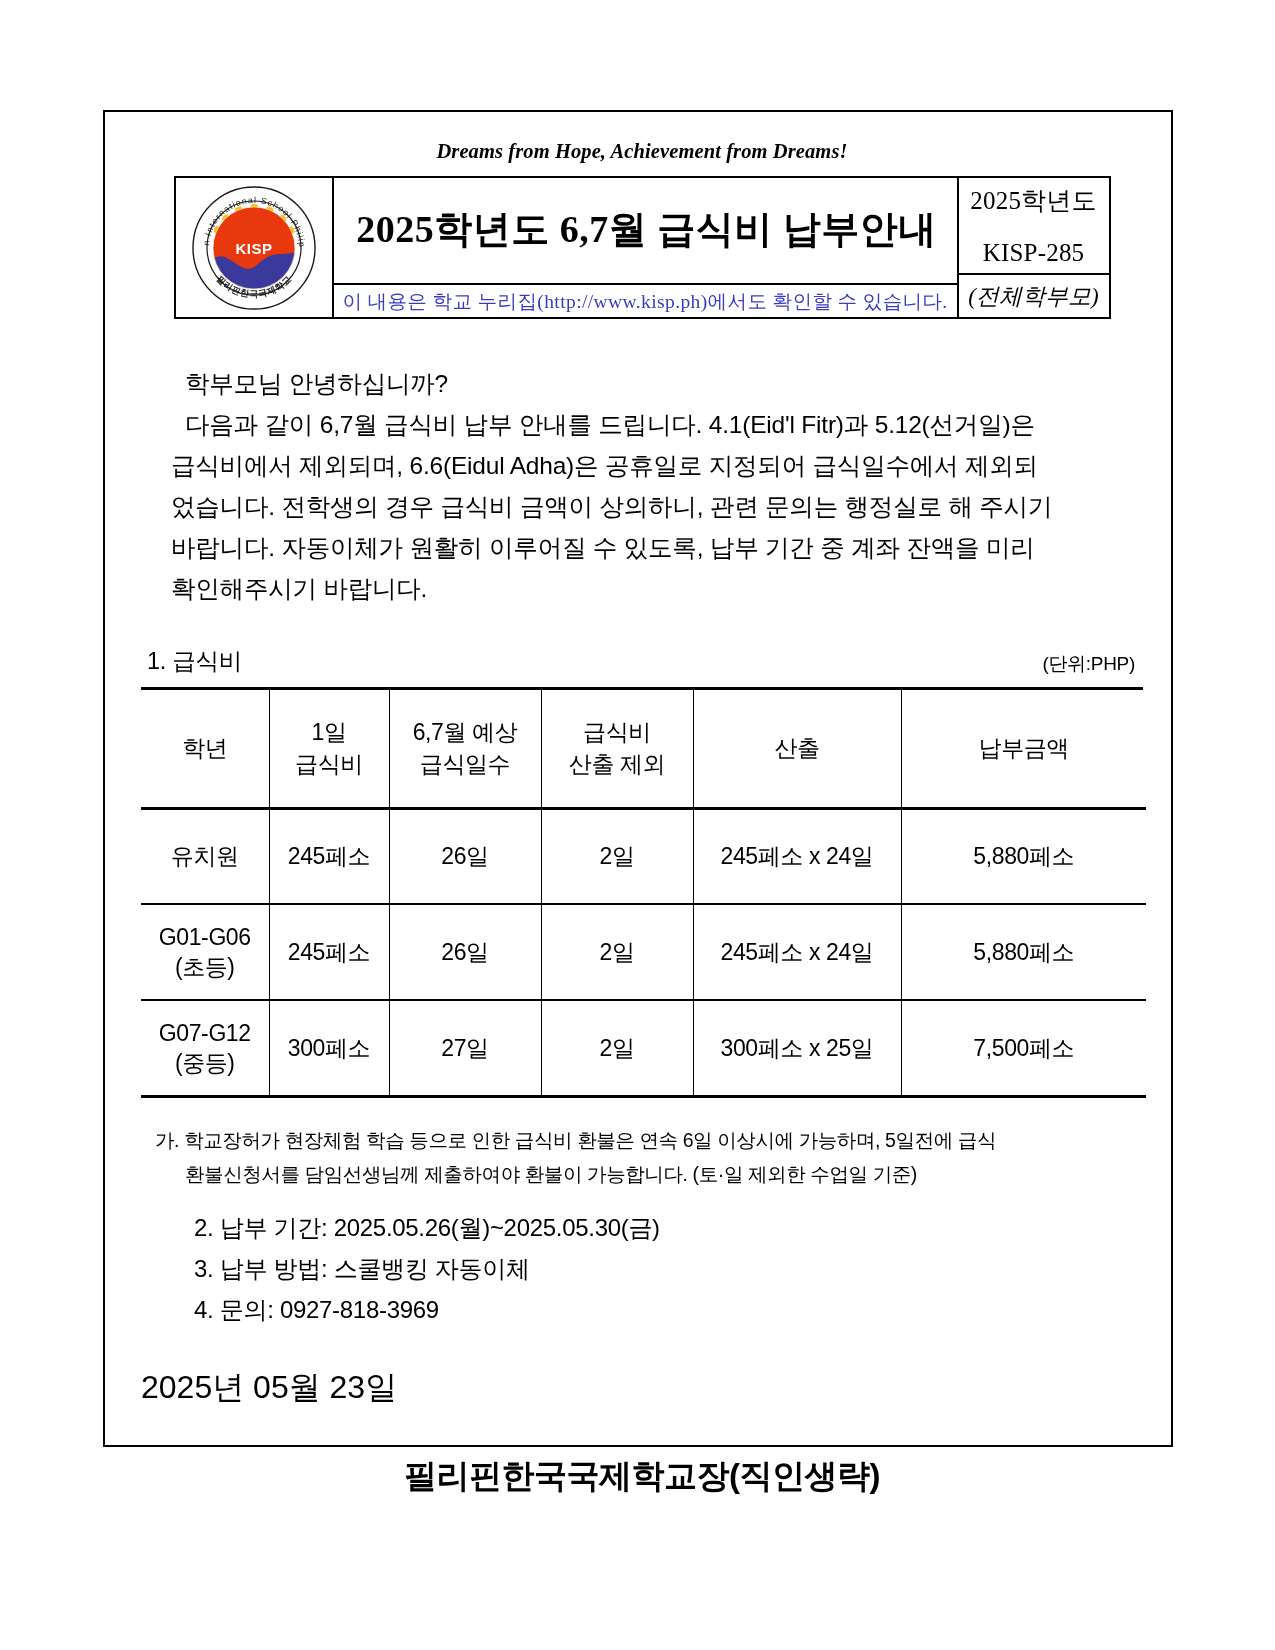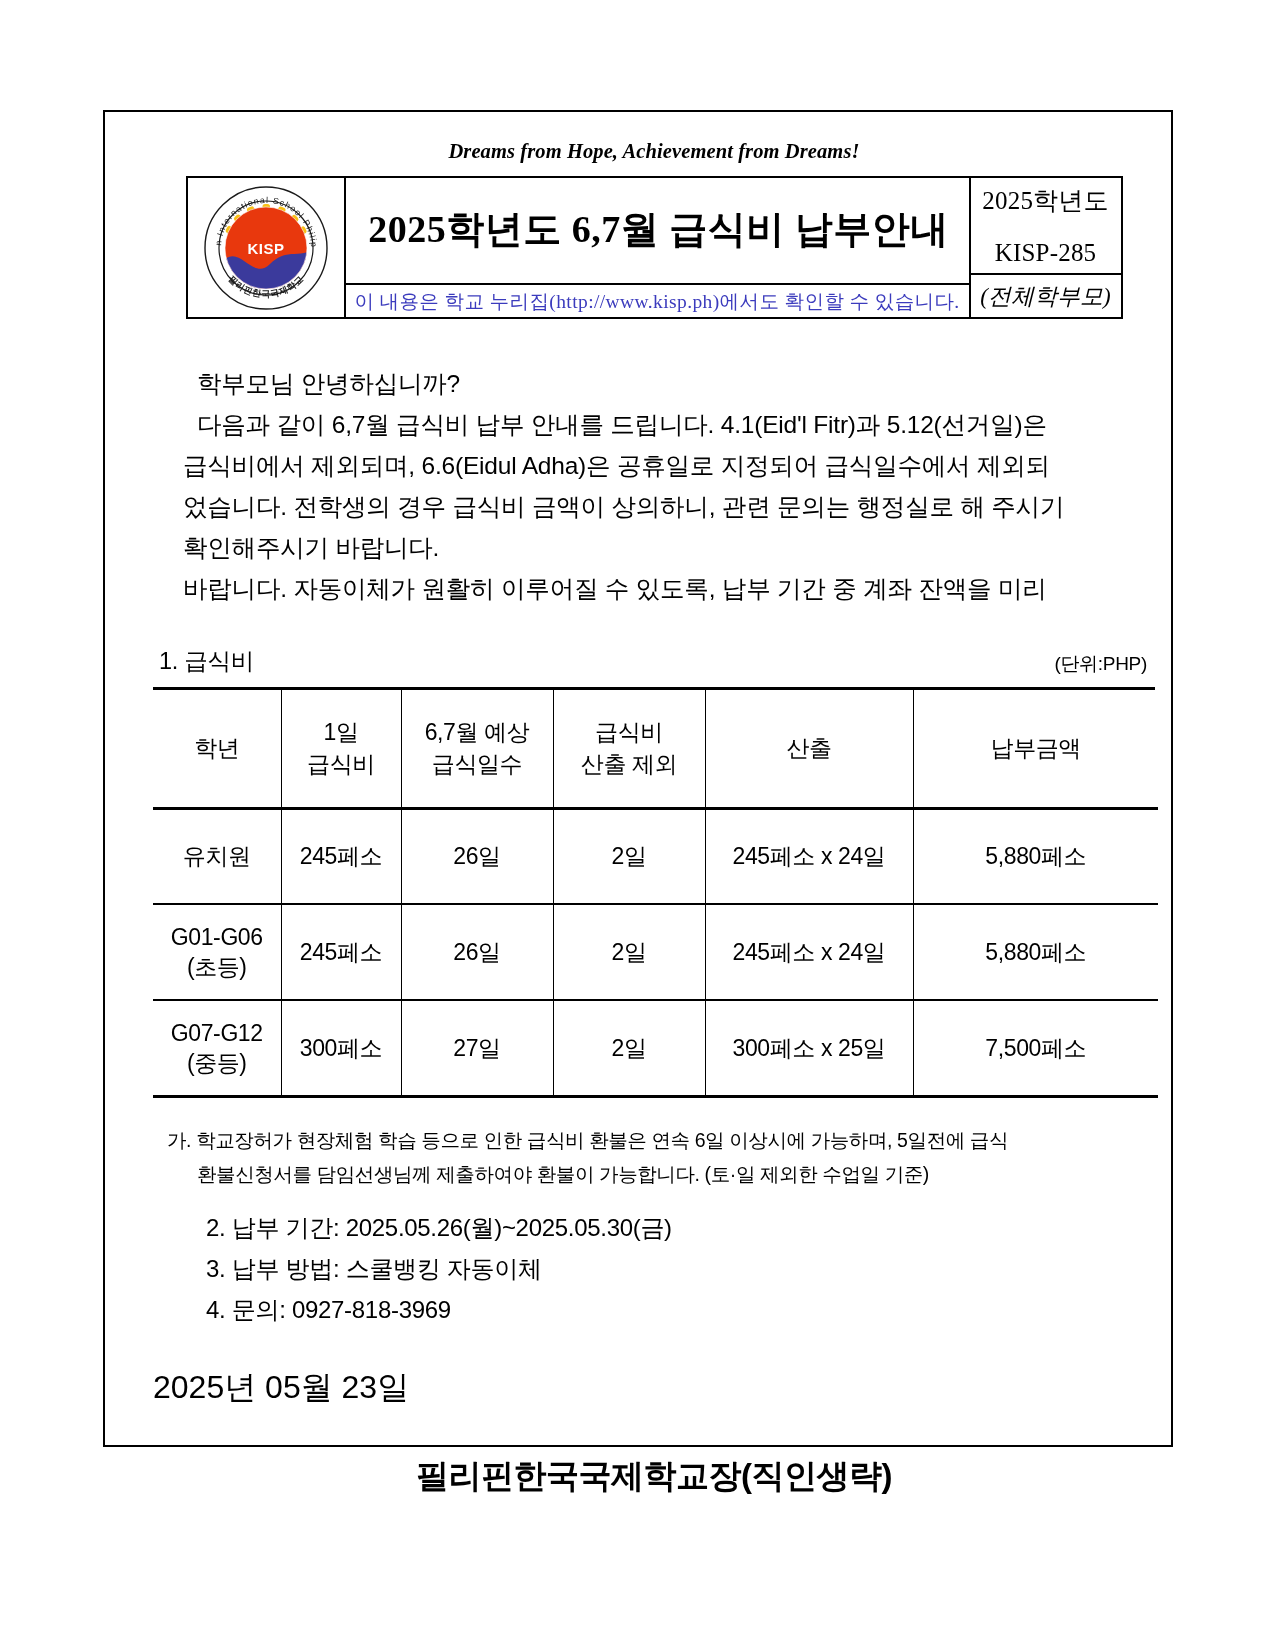--- a/index.html
+++ b/index.html
@@ -22,21 +22,21 @@
     left: 103px;
     top: 110px;
     width: 1070px;
     height: 1337px;
     border: 2px solid #000;
     box-sizing: border-box;
   }
 
   .page-inner {
     position: absolute;
-    left: 16px;
+    left: 4px;
     top: 0;
     width: 100%;
     height: 100%;
     box-sizing: border-box;
     padding: 28px 32px 0 32px;
   }
 
   
   .motto {
     text-align: center;
@@ -329,22 +329,22 @@
         </div>
       </div>
 
     </div>
 
     <div class="body-block">
       <div class="body-line indent">학부모님 안녕하십니까?</div>
       <div class="body-line indent">다음과 같이 6,7월 급식비 납부 안내를 드립니다. 4.1(Eid'l Fitr)과 5.12(선거일)은</div>
       <div class="body-line">급식비에서 제외되며, 6.6(Eidul Adha)은 공휴일로 지정되어 급식일수에서 제외되</div>
       <div class="body-line">었습니다. 전학생의 경우 급식비 금액이 상의하니, 관련 문의는 행정실로 해 주시기</div>
+      <div class="body-line">바랍니다. 자동이체가 원활히 이루어질 수 있도록, 납부 기간 중 계좌 잔액을 미리</div>
       <div class="body-line">확인해주시기 바랍니다.</div>
-      <div class="body-line">바랍니다. 자동이체가 원활히 이루어질 수 있도록, 납부 기간 중 계좌 잔액을 미리</div>
     </div>
 
     <div class="sec1-row">
       <div class="sec1-title">1. 급식비</div>
       <div class="unit-label">(단위:PHP)</div>
     </div>
 
     <div class="hr-line"></div>
     <table class="fee-table">
       <colgroup>

